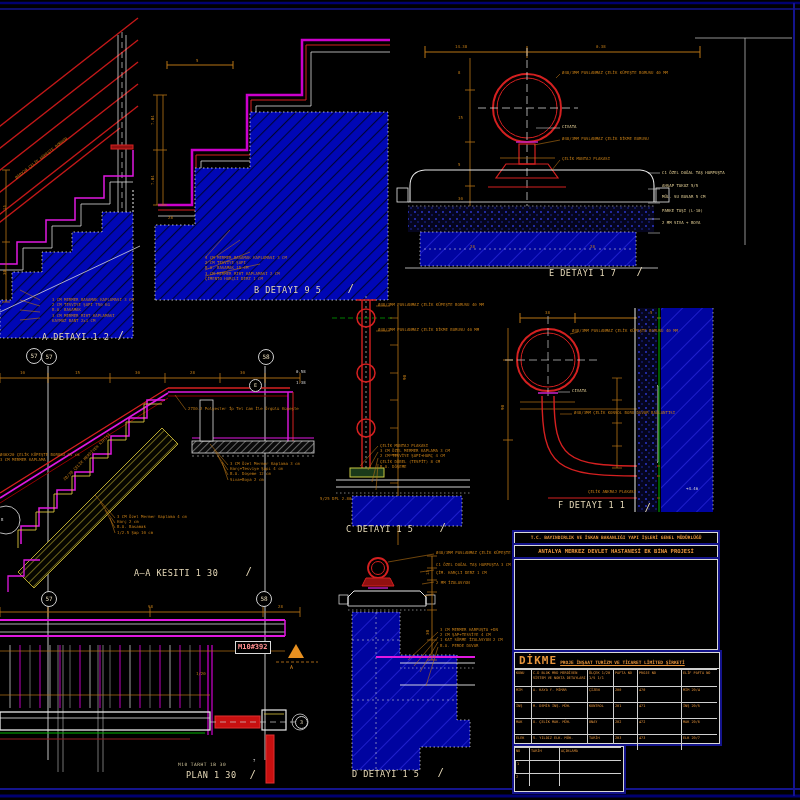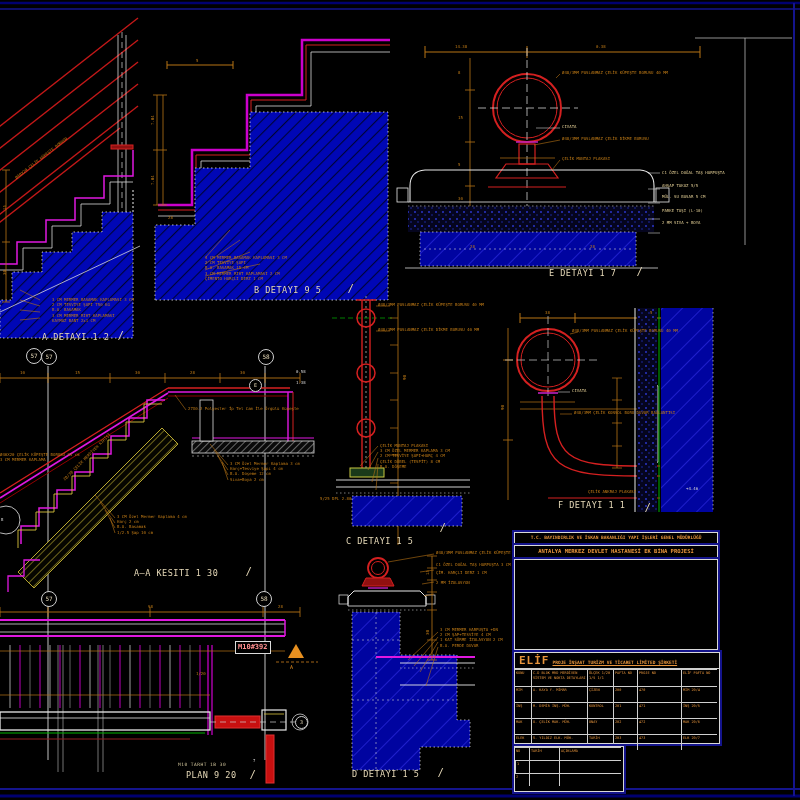--- a/index.html
+++ b/index.html
@@ -451,21 +451,21 @@
 <div class="ann annw" style="left:662px;top:170px">
   <div style="margin-bottom:8px">C1 ÖZEL DOĞAL TAŞ HARPUŞTA</div>
   <div style="margin-bottom:6px">AHŞAP TAKOZ 5/5</div>
   <div style="margin-bottom:8px">MÜL. SU BASAR  5 CM</div>
   <div style="margin-bottom:7px">PARKE TAŞI (L-10)</div>
   <div>2 MM SIVA + BOYA</div>
 </div>
 <div class="num" style="left:470px;top:244px">28</div>
 <div class="num" style="left:590px;top:244px">28</div>
 
-<div class="lbl" style="left:346px;top:536px">C DETAYI 1 5</div>
+<div class="lbl" style="left:346px;top:524px">C DETAYI 1 5</div>
 <div class="sl" style="left:440px;top:522px">/</div>
 <div class="ann" style="left:378px;top:302px">Ø48/3MM PASLANMAZ ÇELİK KÜPEŞTE BORUSU 40 MM</div>
 <div class="ann" style="left:378px;top:327px">Ø48/3MM PASLANMAZ ÇELİK DİKME BORUSU 40 MM</div>
 <div class="ann" style="left:380px;top:443px">
   <div>ÇELİK MONTAJ PLAKASI</div>
       <div>3 CM ÖZEL MERMER KAPLAMA  3 CM</div>
   <div>2 CM TESVİYE ŞAPI+HARÇ  4 CM</div>
       <div>ÇELİK DÜBEL (TESPİT)  8 CM</div>
   <div>B.A. DÖŞEME</div>
 </div>
@@ -517,21 +517,21 @@
 
 <div class="bub" style="left:41px;top:591px">57</div>
 <div class="bub" style="left:256px;top:591px">58</div>
 <div class="num" style="left:148px;top:604px">98</div>
 <div class="num" style="left:278px;top:604px">28</div>
 <div class="tag" style="left:235px;top:641px">M10#392</div>
 <div class="num" style="left:290px;top:664px;color:#e89020;font-size:5px">A</div>
 <div class="num" style="left:196px;top:671px">1/20</div>
 <div class="bub bubs" style="left:295px;top:716px">3</div>
 <div class="sublbl" style="left:178px;top:762px">M10 TARHT 1B  30</div>
-<div class="lbl" style="left:186px;top:770px">PLAN 9 20</div>
+<div class="lbl" style="left:186px;top:770px">PLAN 1 30</div>
 <div class="sl" style="left:250px;top:769px">/</div>
 <div class="numw" style="left:253px;top:758px">7</div>
 
 <div class="lbl" style="left:352px;top:769px">D DETAYI 1 5</div>
 <div class="sl" style="left:438px;top:767px">/</div>
 <div class="ann" style="left:436px;top:550px">
   <div style="margin-bottom:7px">Ø48/3MM PASLANMAZ ÇELİK KÜPEŞTE BORUSU 40 MM</div>
   <div style="margin-bottom:3px">C1 ÖZEL DOĞAL TAŞ HARPUŞTA  3 CM</div>
   <div style="margin-bottom:4px">ÇİM. HARÇLI DERZ  1 CM</div>
   <div>2 MM İZOLASYON</div>
@@ -544,21 +544,21 @@
 </div>
 <div class="num rot90" style="left:425px;top:575px">15</div>
 <div class="num rot90" style="left:425px;top:635px">30</div>
 
 <div class="tbox tb-head" style="left:514px;top:532px;width:202px;height:10px;font-size:4.5px;line-height:10px">T.C. BAYINDIRLIK VE İSKAN BAKANLIĞI YAPI İŞLERİ GENEL MÜDÜRLÜĞÜ</div>
 <div class="tbox tb-head" style="left:514px;top:545px;width:202px;height:11px;font-size:5.5px;line-height:11px">ANTALYA MERKEZ DEVLET HASTANESİ EK BİNA PROJESİ</div>
 <div class="tbox" style="left:514px;top:559px;width:202px;height:89px"></div>
 
 <div class="tbox" style="left:514px;top:652px;width:204px;height:90px">
   <div class="elif-strip">
-    <span class="elif-big">ELİF</span>
+    <span class="elif-big">DİKME</span>
     <span class="elif-rest">PROJE İNŞAAT TURİZM VE TİCARET LİMİTED ŞİRKETİ</span>
   </div>
   <div class="grid" style="grid-template-columns:16px 56px 26px 24px 44px 36px">
     <div class="cell" style="height:14px">KONU</div>
     <div class="cell" style="white-space:normal;line-height:1.4">C-D BLOK MRD MERDİVEN SİSTEM VE NOKTA DETAYLARI</div>
     <div class="cell" style="white-space:normal;line-height:1.4">ÖLÇEK 1/20  1/5 1/1</div>
     <div class="cell">PAFTA NO</div>
     <div class="cell">PROJE NO</div>
     <div class="cell">ELİF PAFTA NO</div>
 

